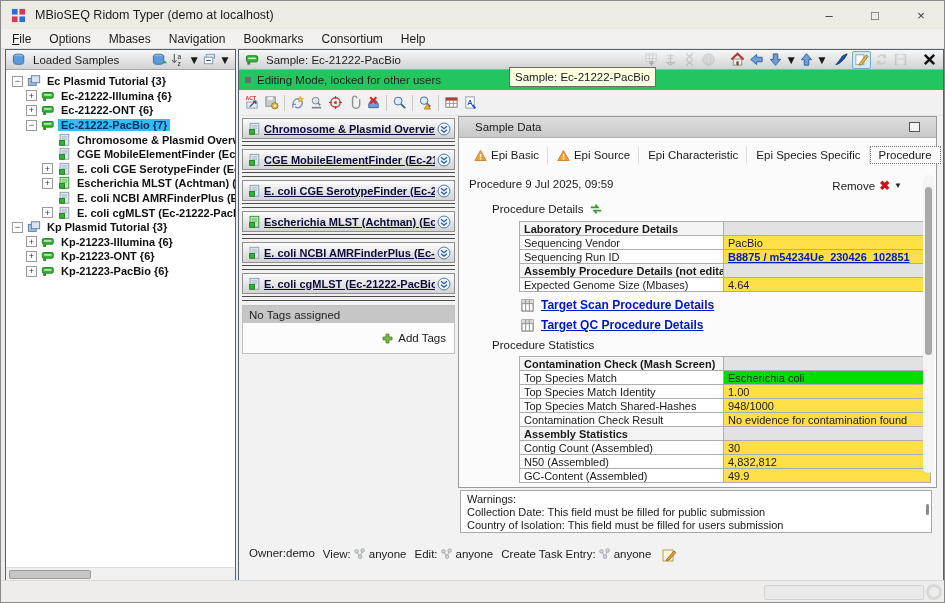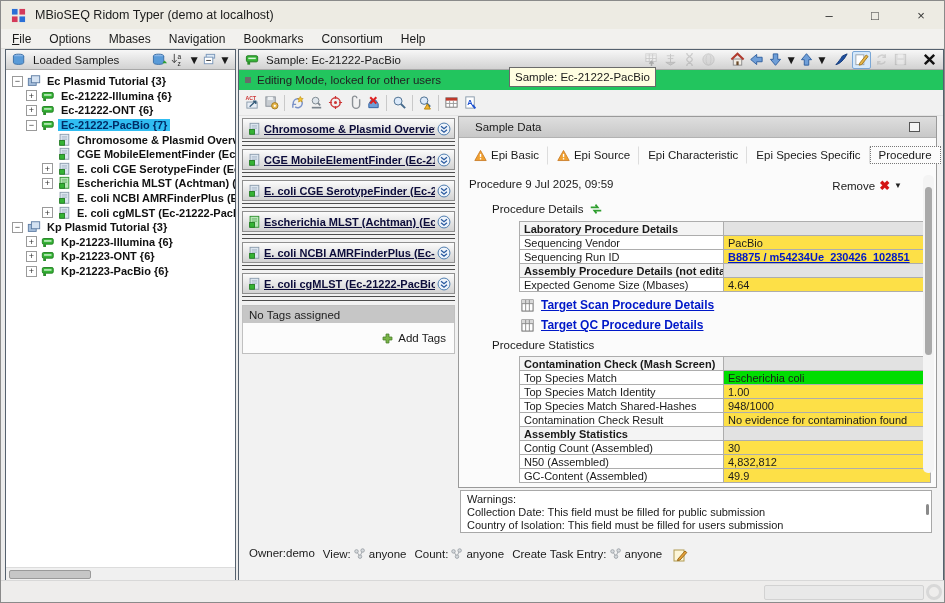--- a/index.html
+++ b/index.html
@@ -760,21 +760,21 @@
         <span>View:</span>
         <svg viewBox="0 0 16 16">
             <circle cx="4" cy="5" r="2" fill="#d6dadd" stroke="#9aa0a6"></circle>
             <circle cx="11" cy="4" r="2" fill="#d6dadd" stroke="#9aa0a6"></circle>
             <circle cx="8" cy="11" r="2" fill="#d6dadd" stroke="#9aa0a6"></circle>
             <path d="M5,6.5 L7,9.5 M10.3,5.5 L8.8,9" stroke="#9aa0a6" fill="none"></path>
           </svg>
         <span>anyone</span>
       </span>
       <span class="permgrp">
-        <span>Count:</span>
+        <span>Edit:</span>
         <svg viewBox="0 0 16 16">
             <circle cx="4" cy="5" r="2" fill="#d6dadd" stroke="#9aa0a6"></circle>
             <circle cx="11" cy="4" r="2" fill="#d6dadd" stroke="#9aa0a6"></circle>
             <circle cx="8" cy="11" r="2" fill="#d6dadd" stroke="#9aa0a6"></circle>
             <path d="M5,6.5 L7,9.5 M10.3,5.5 L8.8,9" stroke="#9aa0a6" fill="none"></path>
           </svg>
         <span>anyone</span>
       </span>
       <span class="permgrp">
         <span>Create Task Entry:</span>

